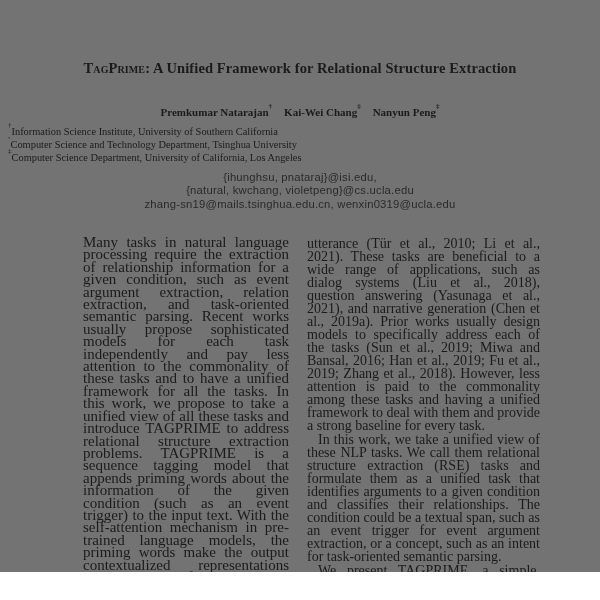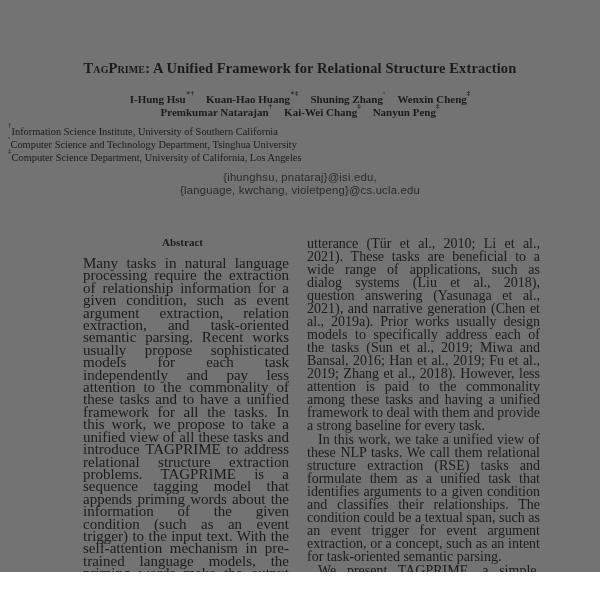--- a/index.html
+++ b/index.html
@@ -55,36 +55,35 @@
   }
   .body-p + .body-p { text-indent:11px; margin-top:1px; }
 </style>
 </head>
 <body>
 
 <div class="page">
 
   <h1 class="title"><span class="sc">TagPrime:</span><span> A Unified Framework for Relational Structure Extraction</span></h1>
 
-  <div class="authors-row authors-row-1"><span class="author"><span>I-Hung Hsu</span><sup>∗†</sup></span><span class="author"><span>Kuan-Hao Huang</span><sup>∗‡</sup></span><span class="author"><span>Shuning Zhang</span><sup>◦</sup></span><span class="author"><span>Wenxin Cheng</span><sup>‡</sup></span></div>
   <div class="authors-row authors-row-2"><span class="author"><span>Premkumar Natarajan</span><sup>†</sup></span><span class="author"><span>Kai-Wei Chang</span><sup>‡</sup></span><span class="author"><span>Nanyun Peng</span><sup>‡</sup></span></div>
 
   <div class="affils">
       <div class="affil"><sup>†</sup><span>Information Science Institute, University of Southern California</span></div>
       <div class="affil"><sup>◦</sup><span>Computer Science and Technology Department, Tsinghua University</span></div>
       <div class="affil"><sup>‡</sup><span>Computer Science Department, University of California, Los Angeles</span></div>
     </div>
 
   <div class="emails">
       <div class="email-line">{ihunghsu, pnataraj}@isi.edu,</div>
-      <div class="email-line">{language, kwchang, violetpeng}@cs.ucla.edu</div>
+      <div class="email-line">{natural, kwchang, violetpeng}@cs.ucla.edu</div>
+      <div class="email-line">zhang-sn19@mails.tsinghua.edu.cn, wenxin0319@ucla.edu</div>
     </div>
 
   <section class="col col-left">
-    <h2 class="abs-head">Abstract</h2>
     <p class="abs-body">Many tasks in natural language processing require the extraction of relationship information for a given condition, such as event argument extraction, relation extraction, and task-oriented semantic parsing. Recent works usually propose sophisticated models for each task independently and pay less attention to the commonality of these tasks and to have a unified framework for all the tasks. In this work, we propose to take a unified view of all these tasks and introduce TAGPRIME to address relational structure extraction problems. TAGPRIME is a sequence tagging model that appends priming words about the information of the given condition (such as an event trigger) to the input text. With the self-attention mechanism in pre-trained language models, the priming words make the output contextualized representations contain more information about the given condition, and hence become more suitable for extracting specific relationships for the condition. Extensive experiments and analyses on three different tasks that cover ten datasets across five different languages demonstrate the generality and effectiveness of TAGPRIME.</p>
     <h2 class="sec-head"><span class="sec-num">1</span><span>Introduction</span></h2>
   </section>
 
   <section class="col col-right">
       <p class="body-p">utterance (Tür et al., 2010; Li et al., 2021). These tasks are beneficial to a wide range of applications, such as dialog systems (Liu et al., 2018), question answering (Yasunaga et al., 2021), and narrative generation (Chen et al., 2019a). Prior works usually design models to specifically address each of the tasks (Sun et al., 2019; Miwa and Bansal, 2016; Han et al., 2019; Fu et al., 2019; Zhang et al., 2018). However, less attention is paid to the commonality among these tasks and having a unified framework to deal with them and provide a strong baseline for every task.</p>
       <p class="body-p">In this work, we take a unified view of these NLP tasks. We call them relational structure extraction (RSE) tasks and formulate them as a unified task that identifies arguments to a given condition and classifies their relationships. The condition could be a textual span, such as an event trigger for event argument extraction, or a concept, such as an intent for task-oriented semantic parsing.</p>
       <p class="body-p">We present TAGPRIME, a simple, unified, and strong model, which follows a sequence tagging paradigm with a priming technique, which is proposed by Fincke et al. (2013). TAGPRIME inherits the strength of sequence tagging models to unifiedly address RSE by converting the re-</p>
     </section>
 

